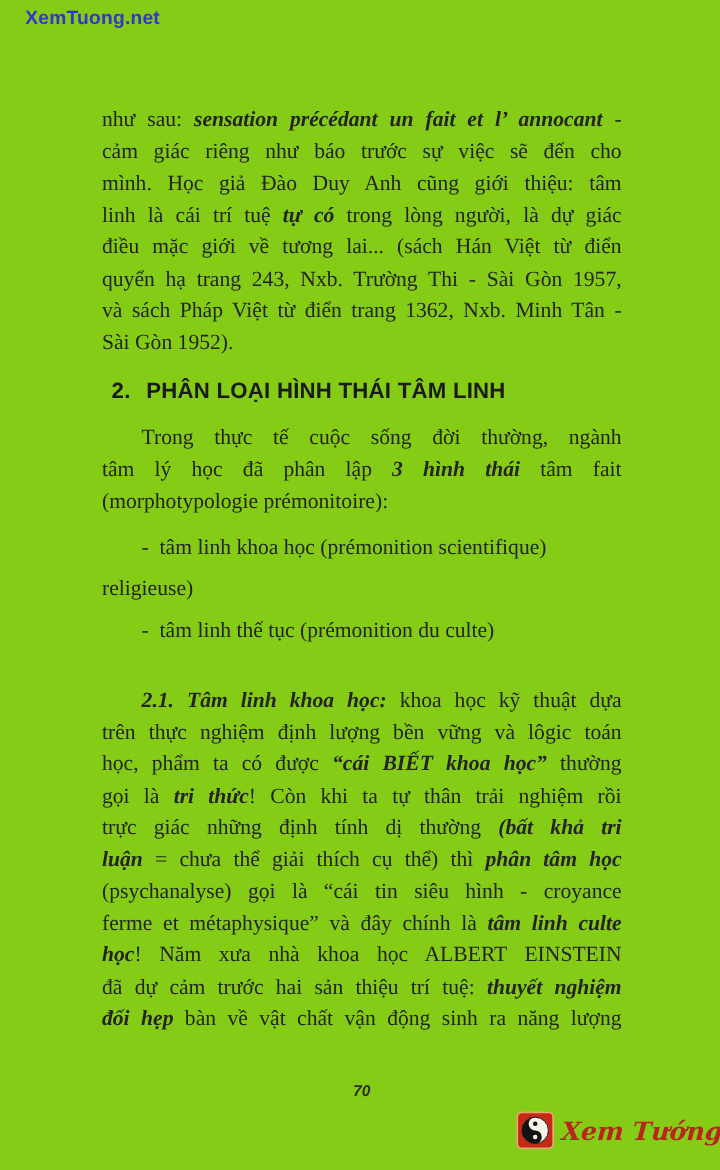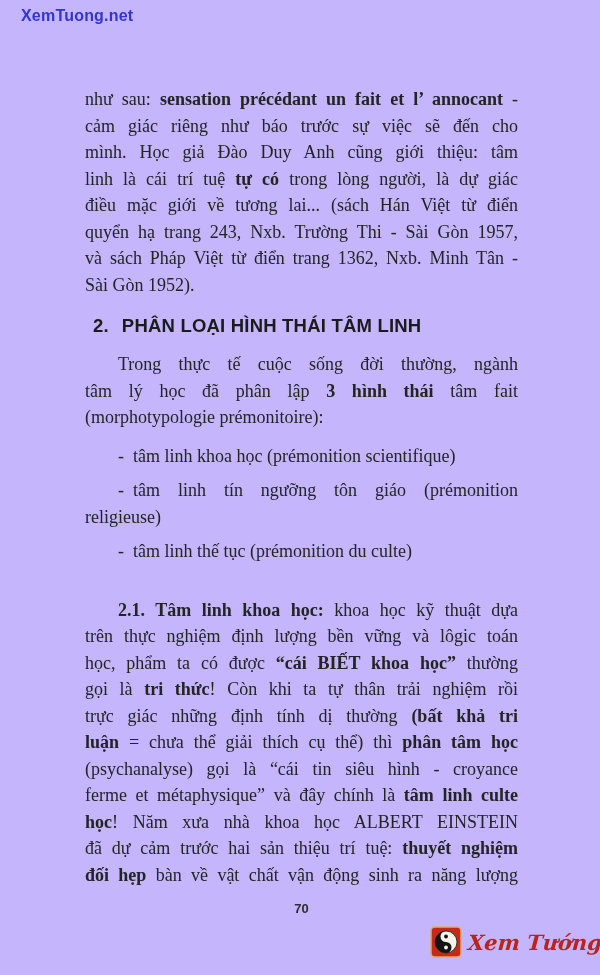--- a/index.html
+++ b/index.html
@@ -4,21 +4,21 @@
 <style>
   html, body {
     margin: 0;
     padding: 0;
     background: #ffffff;
   }
   .page {
     position: relative;
     width: 600px;
     height: 975px;
-    background: #c4b5fd;
+    background: #84cc16;
     overflow: hidden;
     font-family: "Liberation Serif", serif;
   }
 
   
   .wm-top {
     position: absolute;
     left: 21px;
     top: 7px;
     font-family: "Liberation Sans", sans-serif;
@@ -36,21 +36,21 @@
     top: 86px;
     width: 433px;
     font-size: 18px;
     line-height: 26.5px;
     color: #242424;
   }
   .blk { margin: 0; }
   .line { text-align: justify; }
   .line.fill { text-align-last: justify; }
   .line.ind { text-indent: 33px; }
-  .b { font-weight: 700; }
+  .b { font-weight: 700; font-style: italic; }
 
   .heading {
     margin: 15px 0 12px 0;
     padding-left: 8px;
     font-family: "Liberation Sans", sans-serif;
     font-size: 18.5px;
     font-weight: 700;
     letter-spacing: 0.2px;
     color: #1b1b1b;
     line-height: 26px;
@@ -65,20 +65,21 @@
   .page-num {
     position: absolute;
     left: 85px;
     top: 901px;
     width: 433px;
     text-align: center;
     font-family: "Liberation Sans", sans-serif;
     font-size: 13px;
     font-weight: 700;
     color: #2e2e2e;
+    font-style: italic;
   }
 
   
   .logo {
     position: absolute;
     left: 430px;
     top: 926px;
     display: flex;
     align-items: center;
     cursor: pointer;
@@ -116,21 +117,20 @@
       <div class="blk heading"><span class="hnum">2.</span><span>PHÂN LOẠI HÌNH THÁI TÂM LINH</span></div>
       <div class="blk paragraph">
         <div class="line fill ind"><span>Trong thực tế cuộc sống đời thường, ngành</span></div>
         <div class="line fill"><span>tâm lý học đã phân lập </span><span class="b">3 hình thái</span><span> tâm fait</span></div>
         <div class="line"><span>(morphotypologie prémonitoire):</span></div>
       </div>
       <div class="blk list">
         <div class="line ind"><span>- tâm linh khoa học (prémonition scientifique)</span></div>
       </div>
       <div class="blk list">
-        <div class="line fill ind"><span>- tâm linh tín ngưỡng tôn giáo (prémonition</span></div>
         <div class="line"><span>religieuse)</span></div>
       </div>
       <div class="blk list">
         <div class="line ind"><span>- tâm linh thế tục (prémonition du culte)</span></div>
       </div>
       <div class="blk paragraph">
         <div class="line fill ind"><span class="b">2.1. Tâm linh khoa học:</span><span> khoa học kỹ thuật dựa</span></div>
         <div class="line fill"><span>trên thực nghiệm định lượng bền vững và lôgic toán</span></div>
         <div class="line fill"><span>học, phẩm ta có được </span><span class="b">“cái BIẾT khoa học”</span><span> thường</span></div>
         <div class="line fill"><span>gọi là </span><span class="b">tri thức</span><span>! Còn khi ta tự thân trải nghiệm rồi</span></div>

